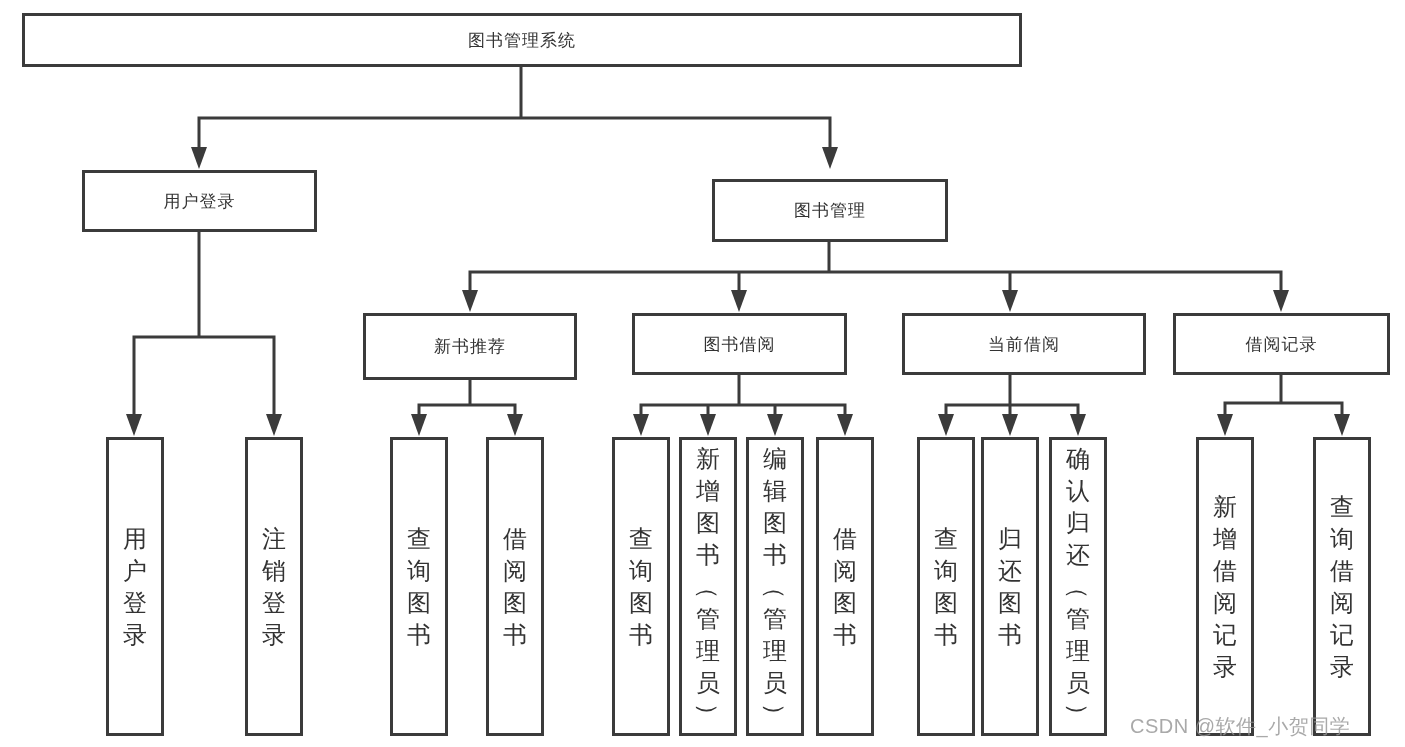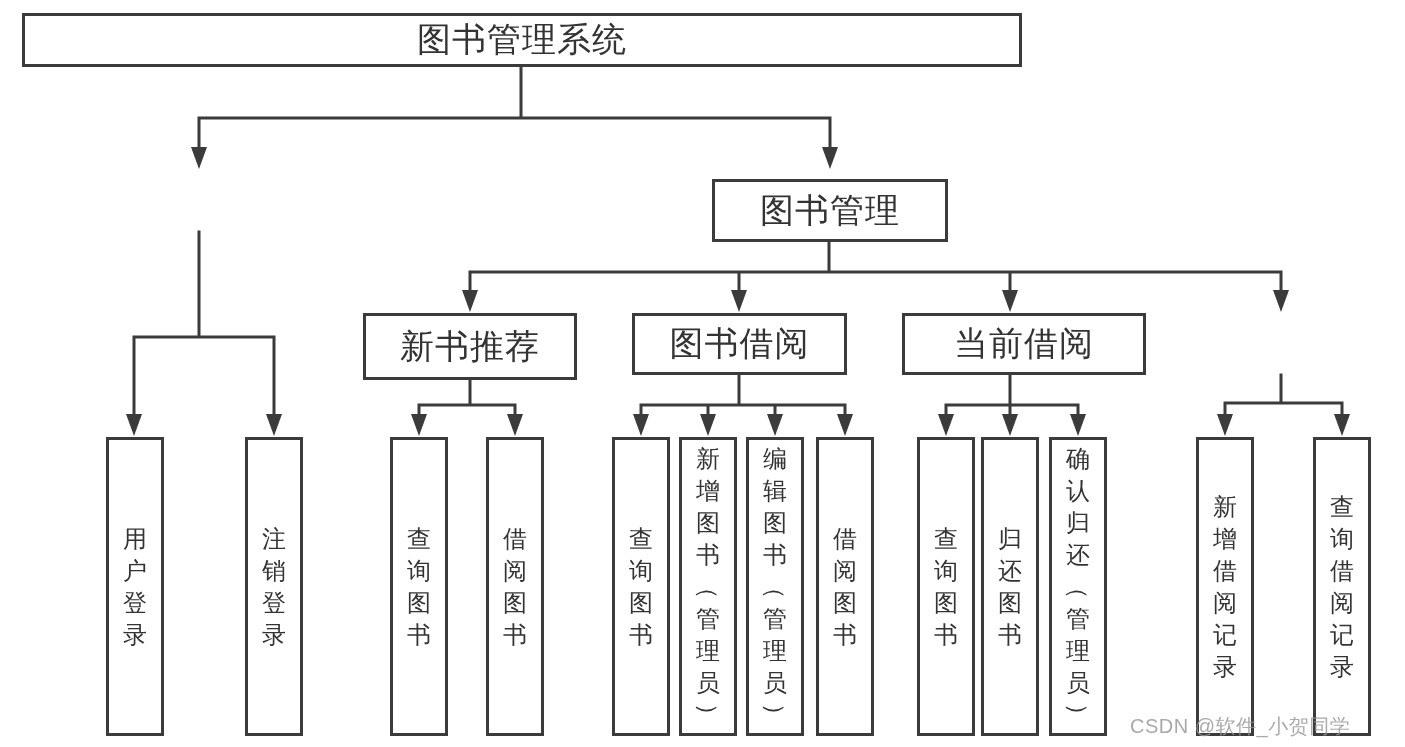--- a/index.html
+++ b/index.html
@@ -4,21 +4,21 @@
 <style>
   html,body{margin:0;padding:0;background:#ffffff;}
   .canvas{
     position:relative;width:1405px;height:747px;background:#ffffff;overflow:hidden;
     font-family:"Liberation Sans",sans-serif;color:#333333;
   }
   svg.wires{position:absolute;left:0;top:0;width:1405px;height:747px;}
   .hnode{
     position:absolute;box-sizing:border-box;background:#ffffff;
     border:3px solid #3b3b3b;display:flex;align-items:center;justify-content:center;
-    font-size:34px;letter-spacing:1px;white-space:nowrap;
+    font-size:17px;letter-spacing:1px;white-space:nowrap;
   }
   .vnode{
     position:absolute;top:437px;width:58px;height:299px;box-sizing:border-box;
     background:#ffffff;border:3px solid #3b3b3b;
     display:flex;align-items:center;justify-content:center;font-size:24px;
   }
   .vlabel{display:flex;flex-direction:column;align-items:center;}
   .vlabel .vchar{height:32px;line-height:32px;width:32px;text-align:center;}
   .vlabel .vchar.rot{transform:rotate(90deg);}
   .watermark{
@@ -75,32 +75,38 @@
       <polygon points="1070,414 1086,414 1078,436"></polygon>
       <polygon points="1217,414 1233,414 1225,436"></polygon>
       <polygon points="1334,414 1350,414 1342,436"></polygon>
     </g>
   </svg>
 
   <div class="hnode" style="left:22px;top:13px;width:1000px;height:54px">
     <span>图书管理系统</span>
   </div>
 
+  <div class="hnode" style="left:82px;top:170px;width:235px;height:62px">
+    <span>用户登录</span>
+  </div>
   <div class="hnode" style="left:712px;top:179px;width:236px;height:63px">
     <span>图书管理</span>
   </div>
 
   <div class="hnode" style="left:363px;top:313px;width:214px;height:67px">
     <span>新书推荐</span>
   </div>
   <div class="hnode" style="left:632px;top:313px;width:215px;height:62px">
     <span>图书借阅</span>
   </div>
   <div class="hnode" style="left:902px;top:313px;width:244px;height:62px">
     <span>当前借阅</span>
+  </div>
+  <div class="hnode" style="left:1173px;top:313px;width:217px;height:62px">
+    <span>借阅记录</span>
   </div>
 
   <div class="vnode" style="left:106px">
     <span class="vlabel">
         <div class="vchar">用</div>
         <div class="vchar">户</div>
         <div class="vchar">登</div>
         <div class="vchar">录</div>
       </span>
   </div>

